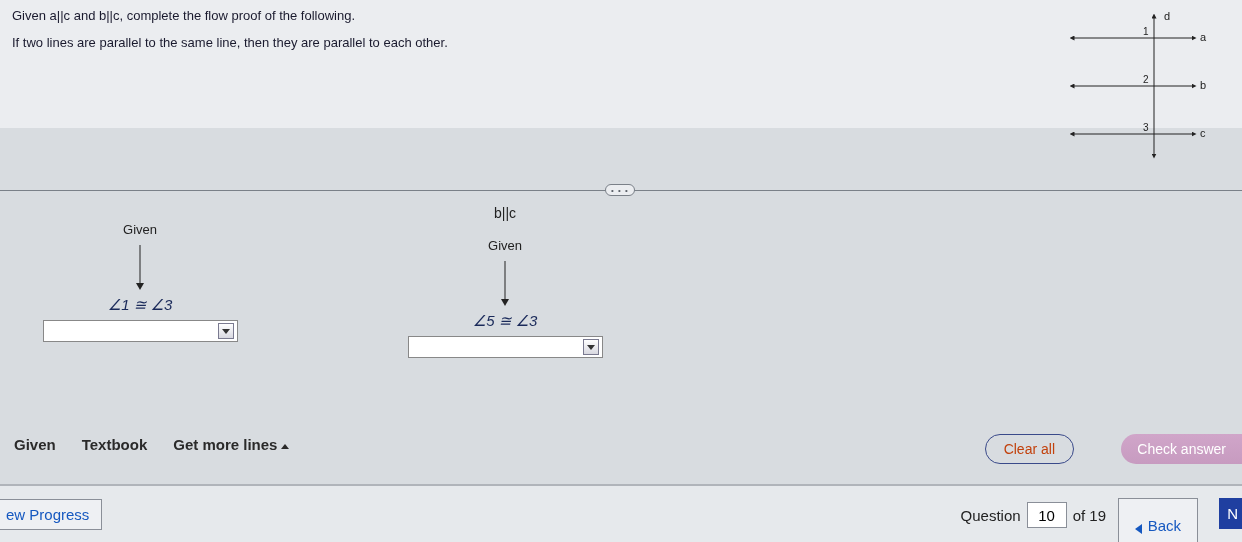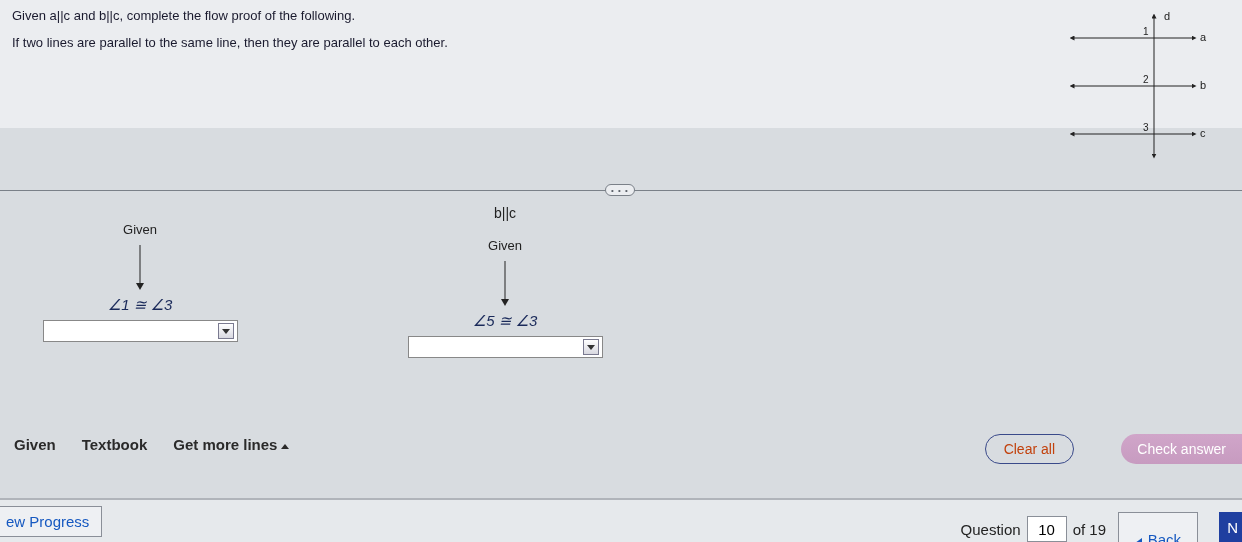--- a/index.html
+++ b/index.html
@@ -119,21 +119,21 @@
   .check-answer {
     position:absolute; right: 0; top: -2px;
     padding: 7px 16px;
     border-radius: 18px 0 0 18px;
     background: linear-gradient(#d0a5c9,#c79bc0);
     color: #fff; font-size: 14px;
     border:none;
   }
   .bottom-bar {
     position:absolute; left:0; right:0; bottom:0;
-    height: 44px;
+    height: 58px;
     border-top: 2px solid #b0b4ba;
     background: #e6e9ec;
     display:flex; align-items:center;
   }
   .ew-prog {
     color:#1558c0; font-size:15px;
     border:1px solid #8a8f98; border-left:none;
     padding: 6px 12px 6px 6px;
     background:#eef0f3; cursor:pointer;
   }

